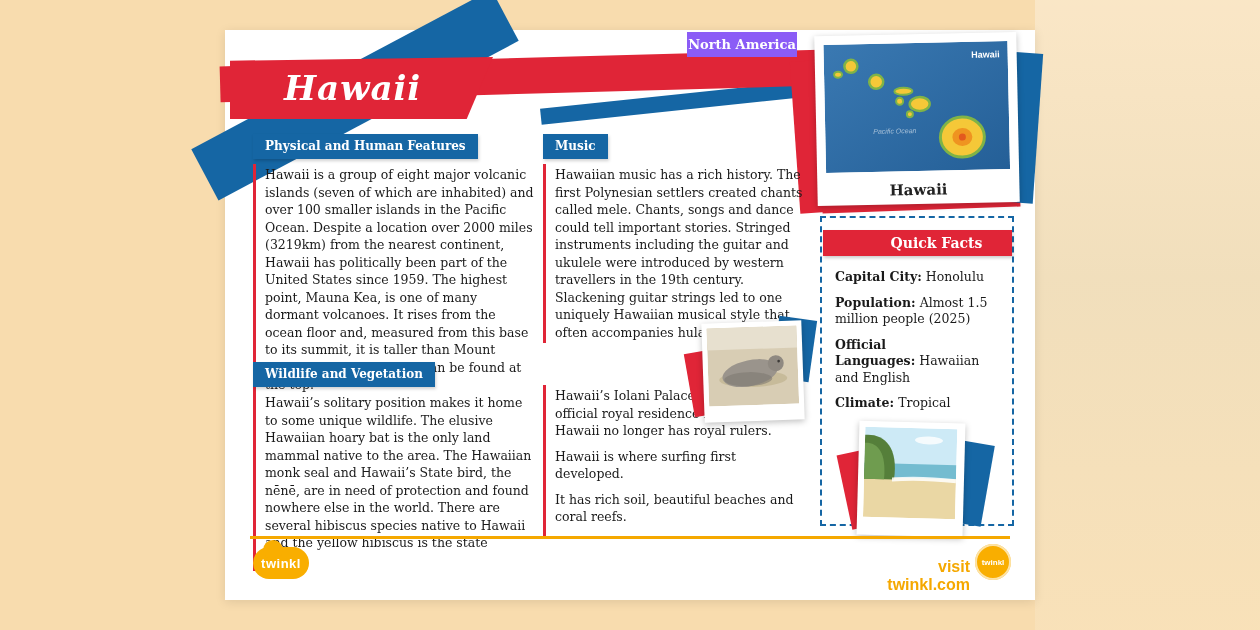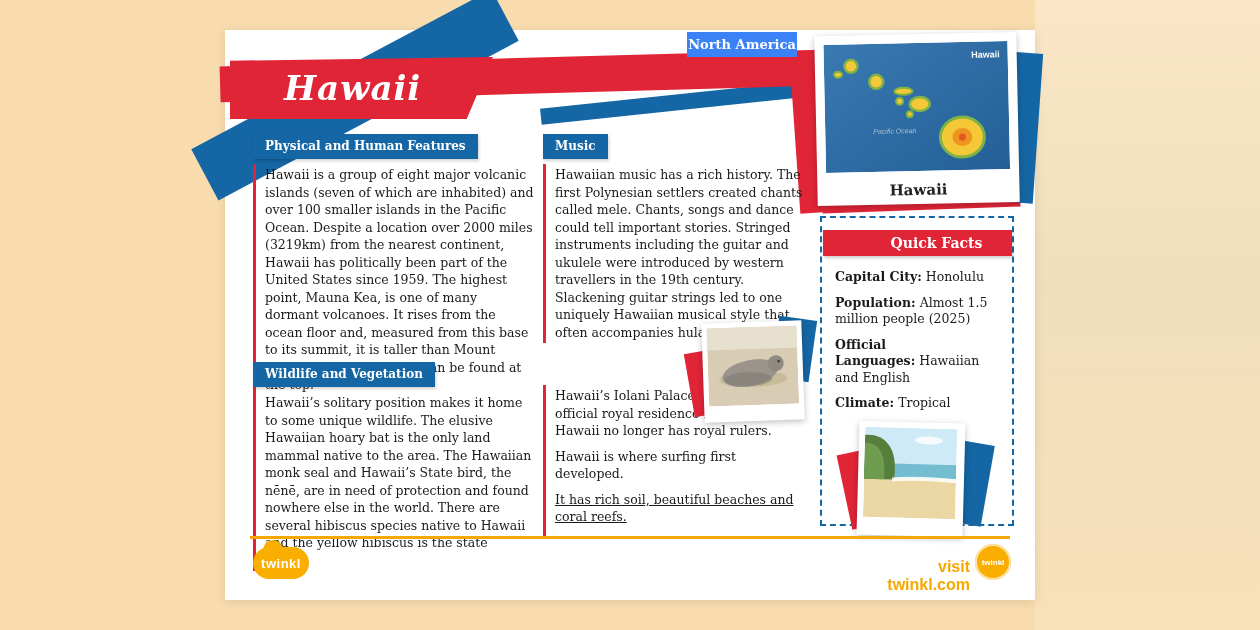--- a/index.html
+++ b/index.html
@@ -24,21 +24,21 @@
   .stripe-red-long{left:-5px;top:28px;width:600px;height:36px;background:#e02537;transform:rotate(-1.6deg);z-index:2;}
   .title-banner{
     position:absolute;left:5px;top:27px;width:263px;height:62px;background:#e02537;z-index:3;
     clip-path:polygon(0 6%,100% 0,90% 100%,0 100%);
   }
   .title-banner .title{
     display:block;padding-left:54px;line-height:62px;color:#fff;
     font-family:"DejaVu Serif",serif;font-style:italic;font-weight:bold;font-size:34px;letter-spacing:1px;
   }
   .region-badge{
-    position:absolute;left:462px;top:2px;width:110px;height:25px;background:#3b82f6;z-index:4;
+    position:absolute;left:462px;top:2px;width:110px;height:25px;background:#8b5cf6;z-index:4;
     display:flex;align-items:center;justify-content:center;
     color:#fff;font-family:"DejaVu Serif",serif;font-weight:bold;font-size:13px;
   }
   
   .map-group{position:absolute;left:565px;top:0;width:245px;height:215px;z-index:4;}
   .map-back-red-left{position:absolute;left:5px;top:30px;width:55px;height:152px;background:#e02537;transform:rotate(-4deg);}
   .map-back-red-bottom{position:absolute;left:32px;top:148px;width:198px;height:32px;background:#e02537;transform:rotate(-2deg);}
   .map-back-blue-right{position:absolute;left:196px;top:22px;width:52px;height:150px;background:#1566a4;transform:rotate(4deg);}
   .polaroid{background:#fff;box-shadow:0 2px 6px rgba(0,0,0,.25);}
   .map-polaroid{position:absolute;left:26px;top:4px;width:202px;height:170px;transform:rotate(-1.2deg);padding:9px 9px 0 9px;box-sizing:border-box;}
@@ -73,21 +73,21 @@
   .section-header{
     display:inline-block;background:#1566a4;color:#fff;
     font-family:"DejaVu Serif",serif;font-weight:bold;font-size:12px;
     padding:5px 12px 6px 12px;box-shadow:1px 2px 3px rgba(0,0,0,.18);
   }
   .section-body{
     margin-top:5px;border-left:3px solid #e02537;padding:2px 0 2px 9px;
     font-family:"DejaVu Serif",serif;font-size:12.5px;line-height:17.5px;color:#1a1a1a;
   }
   .section-body p{margin:0 0 8px 0;}
-  .section-body p:last-child{margin-bottom:10px;text-decoration:underline;}
+  .section-body p:last-child{margin-bottom:10px;}
   
   .seal-group{position:absolute;left:462px;top:284px;width:130px;height:120px;z-index:5;}
   .seal-back-red{position:absolute;left:2px;top:36px;width:44px;height:64px;background:#e02537;transform:rotate(-10deg);}
   .seal-back-blue{position:absolute;left:88px;top:4px;width:38px;height:62px;background:#1566a4;transform:rotate(8deg);}
   .seal-polaroid{position:absolute;left:16px;top:8px;width:100px;transform:rotate(-2deg);padding:5px 5px 12px 5px;box-sizing:border-box;}
   
   .footer-line{position:absolute;left:25px;top:506px;width:760px;height:3px;background:#f5a800;z-index:4;}
   .twinkl-logo{
     position:absolute;left:28px;top:517px;width:56px;height:32px;background:#f9ae00;border-radius:16px;z-index:4;
     display:flex;align-items:center;justify-content:center;

